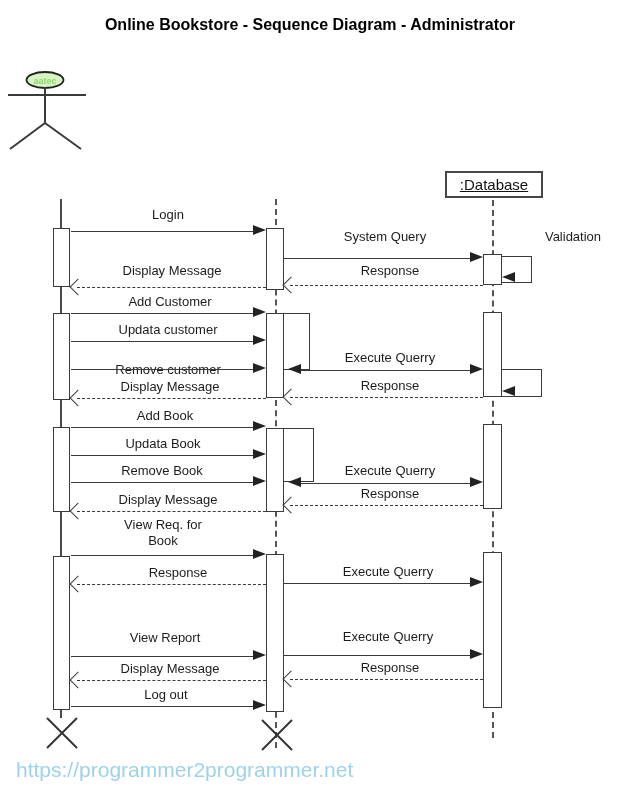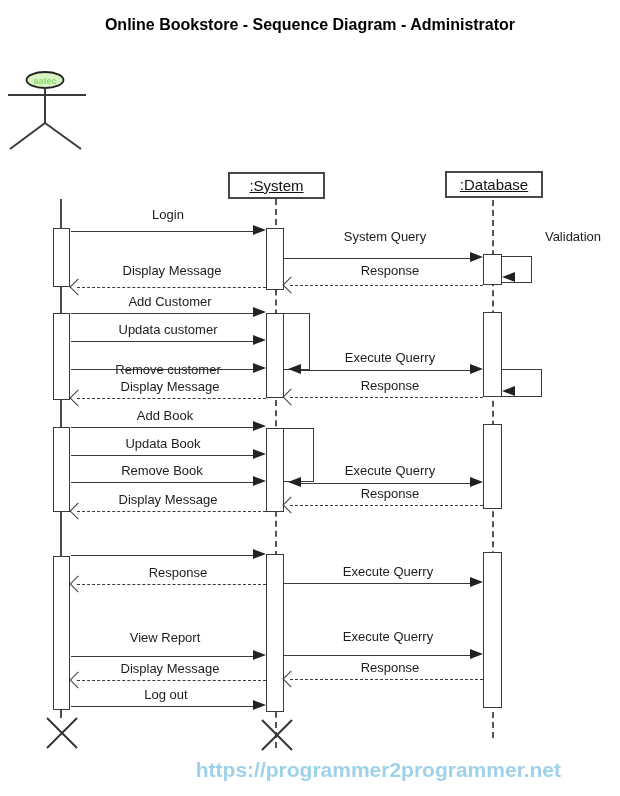--- a/index.html
+++ b/index.html
@@ -23,22 +23,22 @@
          border-top:5.5px solid transparent;border-bottom:5.5px solid transparent;z-index:5;}
   .tri-l{position:absolute;width:0;height:0;border-right:13px solid #222;
          border-top:5.5px solid transparent;border-bottom:5.5px solid transparent;z-index:5;}
   .chev-l{position:absolute;width:11px;height:11px;border-top:1.6px solid #3a3a3a;
           border-left:1.6px solid #3a3a3a;transform:rotate(-45deg);z-index:5;}
   .mlabel{position:absolute;font-size:13px;color:#1c1c1c;white-space:nowrap;
           transform:translateX(-50%);z-index:5;}
   .mlabel.two{text-align:center;line-height:16px;}
   .selfbox{position:absolute;background:#fff;border:1.6px solid #3a3a3a;z-index:2;box-sizing:border-box;}
   .xmark{position:absolute;z-index:6;}
-  .footer{position:absolute;left:1px;top:758px;width:560px;text-align:right;
-          font-size:21px;font-weight:bold;z-index:6;}
+  .footer{position:absolute;left:16px;top:758px;width:560px;text-align:left;
+          font-size:21px;font-weight:normal;z-index:6;}
 </style>
 </head>
 <body>
 
 <div id="stage">
 
   <div class="title">Online Bookstore - Sequence Diagram - Administrator</div>
 
   <svg style="position:absolute;left:2px;top:62px;z-index:4" width="95" height="95" viewBox="0 0 95 95">
     <ellipse cx="43" cy="18" rx="18.5" ry="8" fill="#d8f3c4" stroke="#222" stroke-width="1.8"></ellipse>
@@ -46,23 +46,20 @@
     <line x1="6" y1="33" x2="84" y2="33" stroke="#3a3a3a" stroke-width="2"></line>
     <line x1="43" y1="25" x2="43" y2="61" stroke="#3a3a3a" stroke-width="2"></line>
     <line x1="43" y1="61" x2="8" y2="87" stroke="#3a3a3a" stroke-width="2"></line>
     <line x1="43" y1="61" x2="79" y2="87" stroke="#3a3a3a" stroke-width="2"></line>
   </svg>
 
   <div class="ll-solid" style="left:60px;top:199px;height:519px;"></div>
   <div class="ll-dash" style="left:275px;top:199px;height:549px;"></div>
   <div class="ll-dash" style="left:492px;top:200px;height:538px;"></div>
 
-  <div class="pbox" style="left:228px;top:172px;width:97px;">
-    <span class="u">:System</span>
-  </div>
   <div class="pbox" style="left:445px;top:171px;width:98px;">
     <span class="u">:Database</span>
   </div>
 
   <div class="act" style="left:53px;top:228px;width:17px;height:59px;"></div>
   <div class="act" style="left:53px;top:313px;width:17px;height:87px;"></div>
   <div class="act" style="left:53px;top:427px;width:17px;height:85px;"></div>
   <div class="act" style="left:53px;top:556px;width:17px;height:154px;"></div>
 
   <div class="act" style="left:283px;top:313px;width:27px;height:57px;"></div>
@@ -142,20 +139,24 @@
   <div class="tri-r" style="left:470px;top:477px;"></div>
 
   <div class="mlabel" style="left:390px;top:486px;">Response</div>
   <div class="line dash" style="left:290px;top:505px;width:193px;"></div>
   <div class="chev-l" style="left:285px;top:499px;"></div>
 
   <div class="mlabel" style="left:168px;top:492px;">Display Message</div>
   <div class="line dash" style="left:77px;top:511px;width:189px;"></div>
   <div class="chev-l" style="left:72px;top:505px;"></div>
 
+  <div class="mlabel two" style="left:163px;top:517px;">
+    <span>View Req. for</span><br>
+    <span>Book</span>
+  </div>
   <div class="line" style="left:71px;top:555px;width:182px;"></div>
   <div class="tri-r" style="left:253px;top:549px;"></div>
 
   <div class="mlabel" style="left:178px;top:565px;">Response</div>
   <div class="line dash" style="left:77px;top:584px;width:189px;"></div>
   <div class="chev-l" style="left:72px;top:578px;"></div>
 
   <div class="mlabel" style="left:388px;top:564px;">Execute Querry</div>
   <div class="line" style="left:284px;top:583px;width:186px;"></div>
   <div class="tri-r" style="left:470px;top:577px;"></div>

